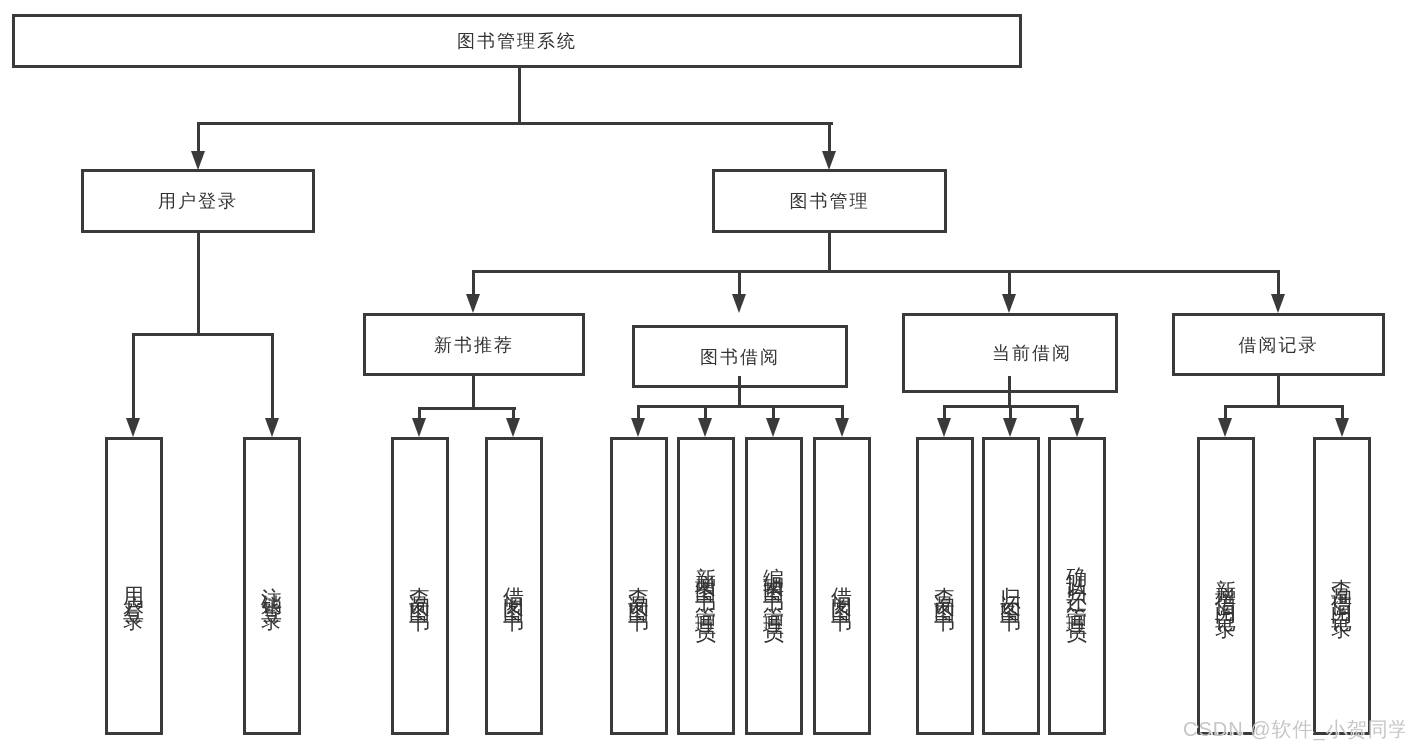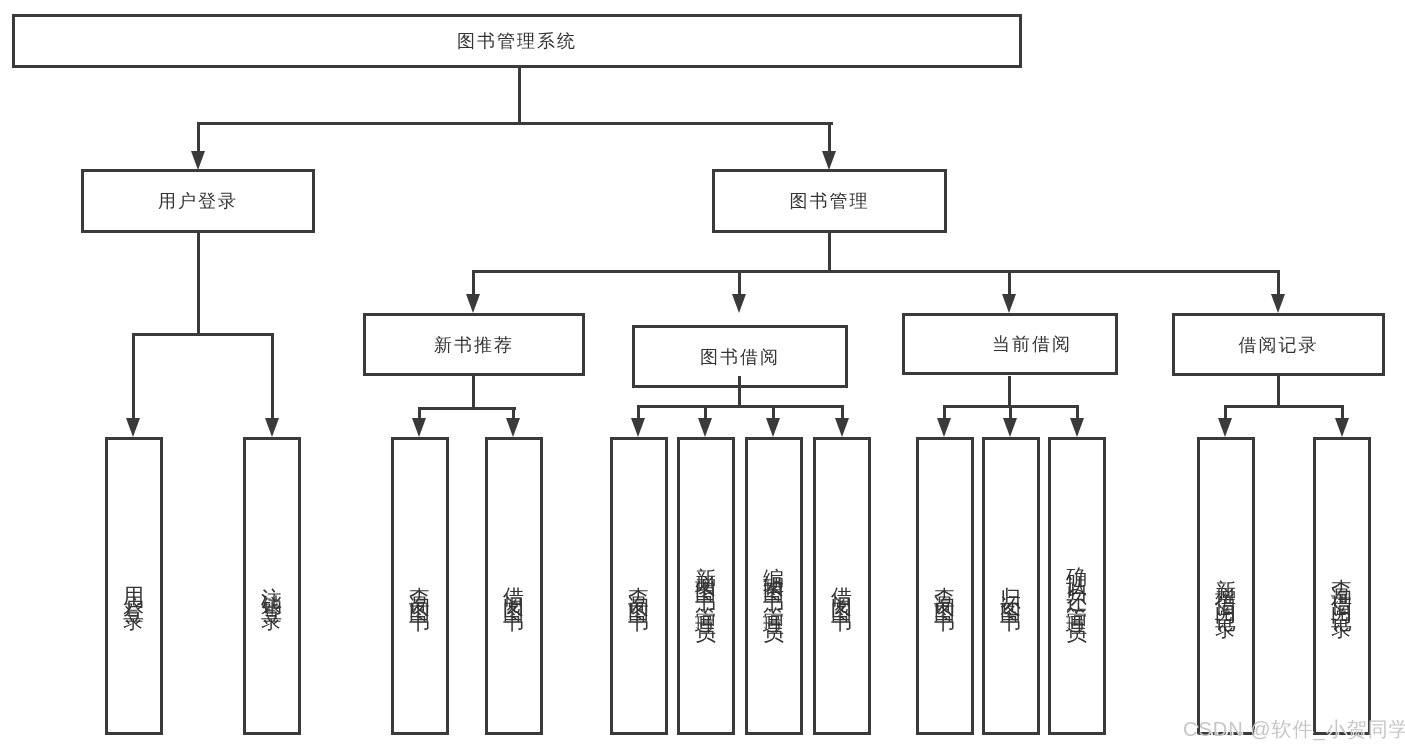--- a/index.html
+++ b/index.html
@@ -90,21 +90,21 @@
   <div class="arrow" style="left:1002px;top:294px;"></div>
   <div class="line" style="left:1277px;top:270px;width:3px;height:26px;"></div>
   <div class="arrow" style="left:1271px;top:294px;"></div>
 
   <div class="node hnode" style="left:363px;top:313px;width:222px;height:63px;justify-content:center;">
     <span>新书推荐</span>
   </div>
   <div class="node hnode" style="left:632px;top:313px;width:216px;height:63px;margin-top:12px;">
     <span>图书借阅</span>
   </div>
-  <div class="node hnode" style="left:902px;top:313px;width:216px;height:62px;padding-left:44px;">
+  <div class="node hnode" style="left:902px;top:313px;width:216px;height:80px;padding-left:44px;">
     <span>当前借阅</span>
   </div>
   <div class="node hnode" style="left:1172px;top:313px;width:213px;height:63px;">
     <span>借阅记录</span>
   </div>
 
   <div class="line" style="left:472px;top:376px;width:3px;height:34px;"></div>
   <div class="line" style="left:418px;top:407px;width:98px;height:3px;"></div>
   <div class="line" style="left:418px;top:407px;width:3px;height:14px;"></div>
   <div class="arrow" style="left:412px;top:418px;"></div>

